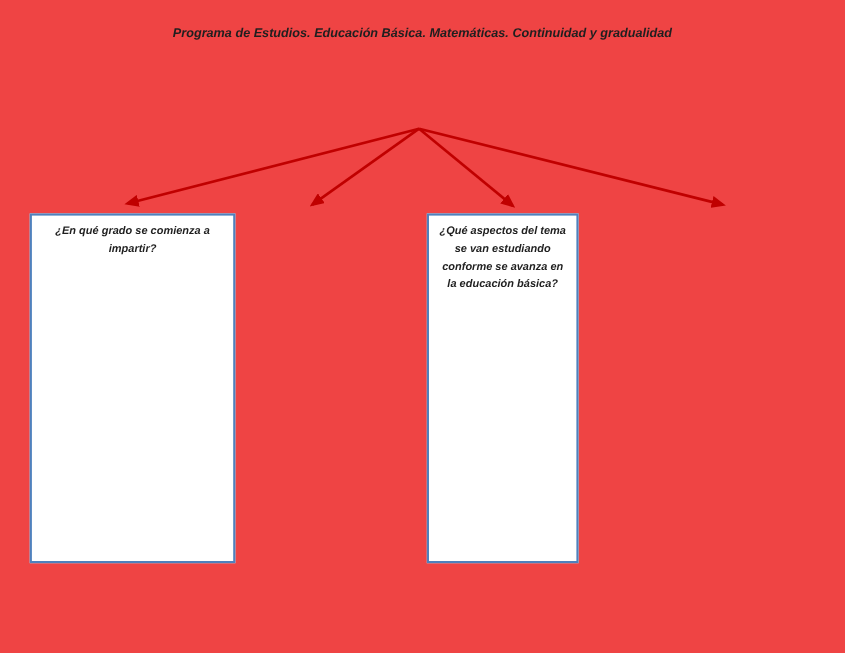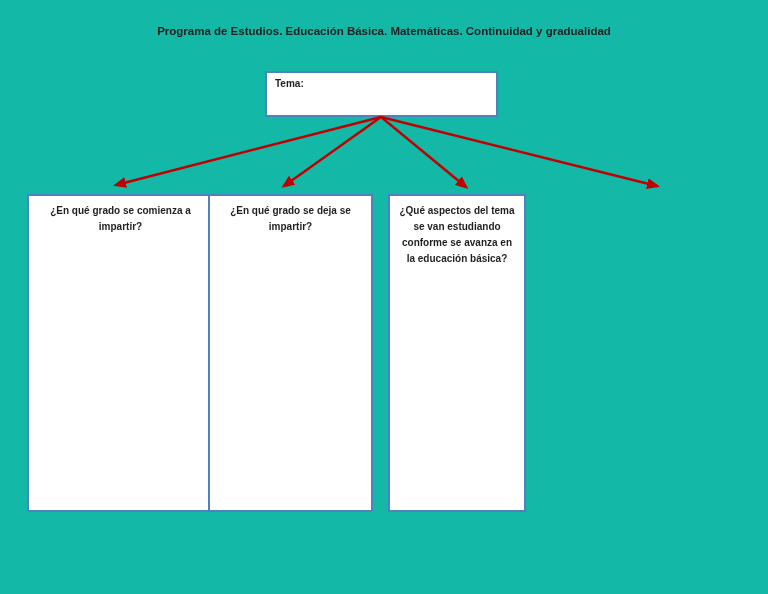--- a/index.html
+++ b/index.html
@@ -4,24 +4,25 @@
 <style>
   html, body {
     margin: 0;
     padding: 0;
     background: #ffffff;
   }
   .page {
     position: relative;
     width: 768px;
     height: 594px;
-    background: #14b8a6;
+    background: #ef4444;
     font-family: "Liberation Sans", "DejaVu Sans", sans-serif;
     color: #1a1a1a;
     overflow: hidden;
+    font-style: italic;
   }
   .title {
     position: absolute;
     top: 25px;
     left: 0;
     width: 100%;
     margin: 0;
     text-align: center;
     font-size: 11.5px;
     font-weight: bold;
@@ -74,42 +75,36 @@
     color: #1f1f1f;
   }
 </style>
 </head>
 <body>
 
 <div class="page">
 
   <h1 class="title">Programa de Estudios. Educación Básica. Matemáticas. Continuidad y gradualidad</h1>
 
-  <div class="tema-box">
-    <span class="tema-label">Tema:</span>
-  </div>
 
   <svg class="arrows-layer" width="768" height="594" viewBox="0 0 768 594" xmlns="http://www.w3.org/2000/svg">
     <defs>
       <marker id="arrowhead" markerUnits="userSpaceOnUse" markerWidth="13" markerHeight="11" refX="10" refY="5.5" orient="auto">
         <path d="M0,0 L13,5.5 L0,11 Z" fill="#c00000"></path>
       </marker>
     </defs>
     <line x1="381" y1="117" x2="116" y2="185" stroke-width="2.4" marker-end="url(#arrowhead)" stroke="#c00000"></line>
     <line x1="381" y1="117" x2="284" y2="186" stroke-width="2.4" marker-end="url(#arrowhead)" stroke="#c00000"></line>
     <line x1="381" y1="117" x2="466" y2="187" stroke-width="2.4" marker-end="url(#arrowhead)" stroke="#c00000"></line>
     <line x1="381" y1="117" x2="657" y2="186" stroke-width="2.4" marker-end="url(#arrowhead)" stroke="#c00000"></line>
   </svg>
 
   <div class="qbox qbox-1">
     <p>¿En qué grado se comienza a impartir?</p>
   </div>
 
-  <div class="qbox qbox-2">
-    <p>¿En qué grado se deja se impartir?</p>
-  </div>
 
   <div class="qbox qbox-3">
     <p>¿Qué aspectos del tema se van estudiando conforme se avanza en la educación básica?</p>
   </div>
 
 
 </div>
 
 </body></html>

